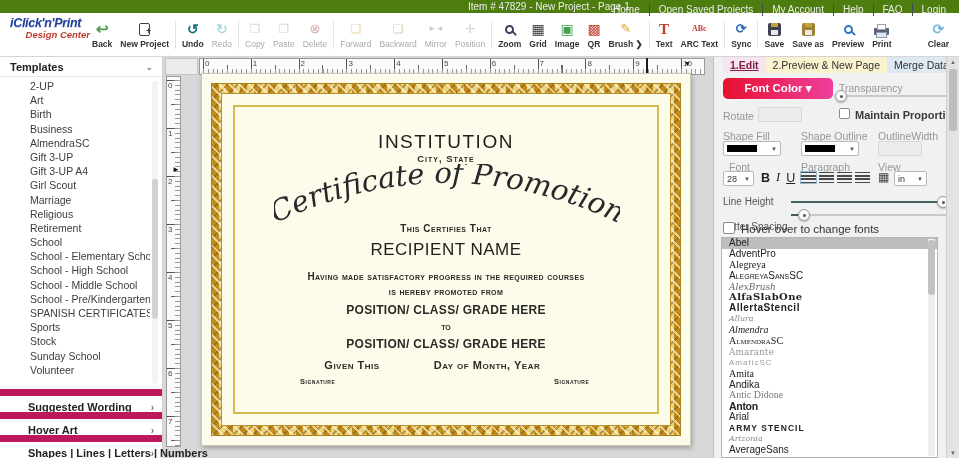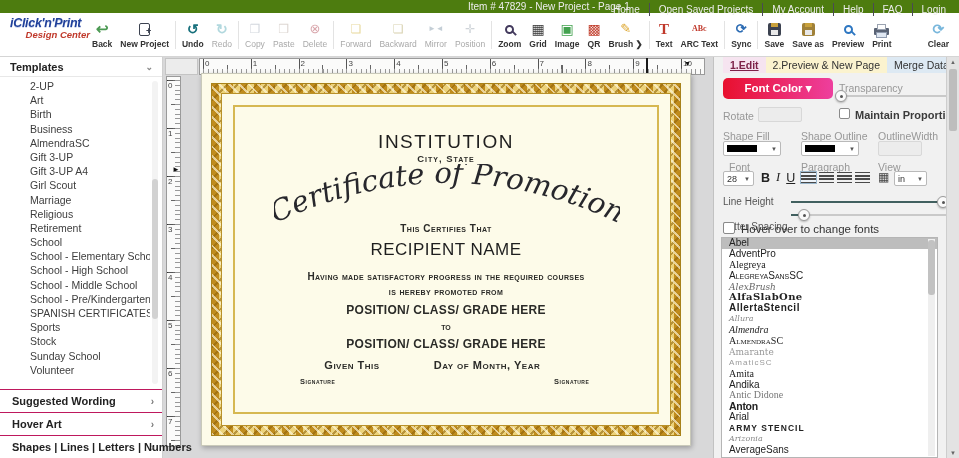--- a/index.html
+++ b/index.html
@@ -42,21 +42,21 @@
 
   
   .sidebar { position:absolute; top:57px; left:0; width:163px; bottom:0; background:#fff; border-right:1px solid #cfcfcf; z-index:20; }
   .sb-header { position:relative; height:20px; line-height:20px; padding:0 10px; font-size:11px; font-weight:bold; color:#222; border-bottom:1px solid #e8e8e8; cursor:pointer; }
   .sb-header .chev { position:absolute; right:9px; top:0; color:#888; font-size:9px; }
   .sb-list { position:absolute; top:22px; left:0; width:150px; bottom:72px; overflow:hidden; }
   .sb-item { padding-left:30px; font-size:10.5px; color:#3d3d3d; height:14.2px; line-height:14.2px; white-space:nowrap; cursor:pointer; }
   .sb-track { position:absolute; right:4px; top:24px; width:6px; bottom:74px; background:#f3f3f3; border-radius:3px; }
   .sb-thumb { position:absolute; right:4px; top:122px; width:6px; height:140px; background:#d2d2d2; border-radius:3px; cursor:pointer; }
   .sb-sections { position:absolute; bottom:0; left:0; right:0; }
-  .sb-section { position:relative; height:23px; line-height:23px; padding:0 12px; font-size:11px; font-weight:bold; color:#222; border-top:1px solid #be185d; cursor:pointer; background:#fff; white-space:nowrap; }
+  .sb-section { position:relative; height:23px; line-height:23px; padding:0 28px; font-size:11px; font-weight:bold; color:#222; border-top:7px solid #be185d; cursor:pointer; background:#fff; white-space:nowrap; }
   .sb-section .arr { position:absolute; right:8px; top:0; color:#777; font-size:10px; }
 
   
   .canvas { position:absolute; top:57px; left:163px; width:550px; bottom:0; background:#d8d8d9; overflow:hidden; }
   .corner-box { position:absolute; left:2px; top:1px; width:33px; height:17px; background:#ececec; border:1px solid #c4c4c4; }
   .hruler { position:absolute; left:36px; top:1px; width:506px; height:17px; background:#fbfbfa; border:1px solid #9a9a9a;
     background-image:
       repeating-linear-gradient(90deg,#999 0 1px,transparent 1px 4.78px),
       repeating-linear-gradient(90deg,#666 0 1px,transparent 1px 23.9px),
       repeating-linear-gradient(90deg,#333 0 1px,transparent 1px 47.8px);

